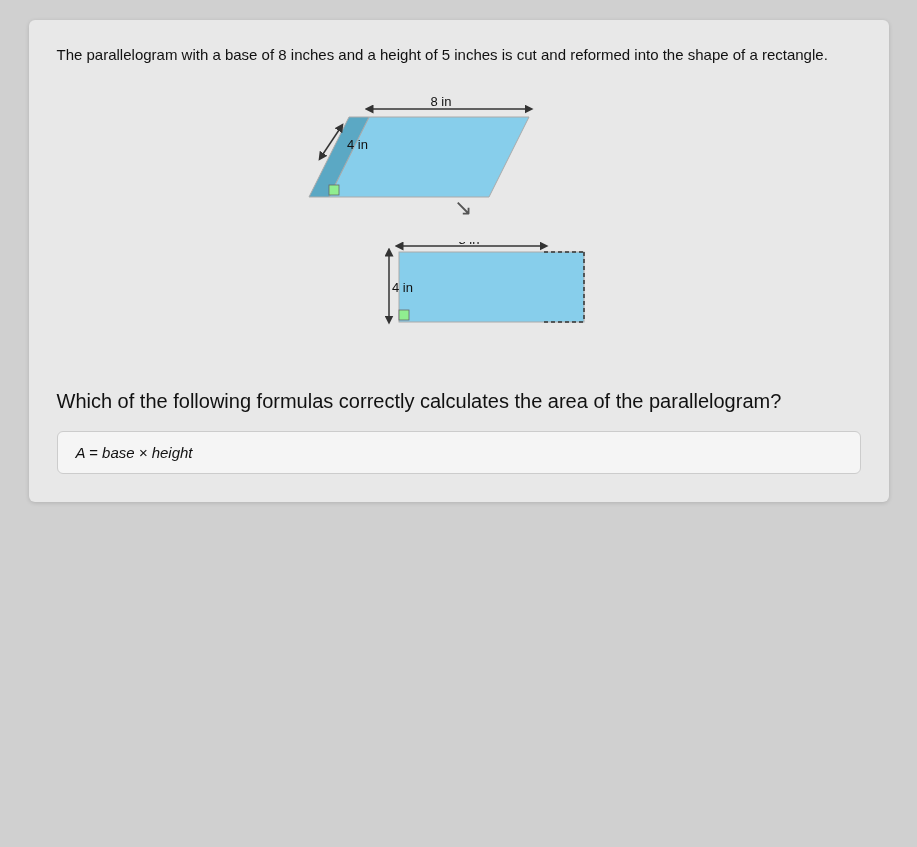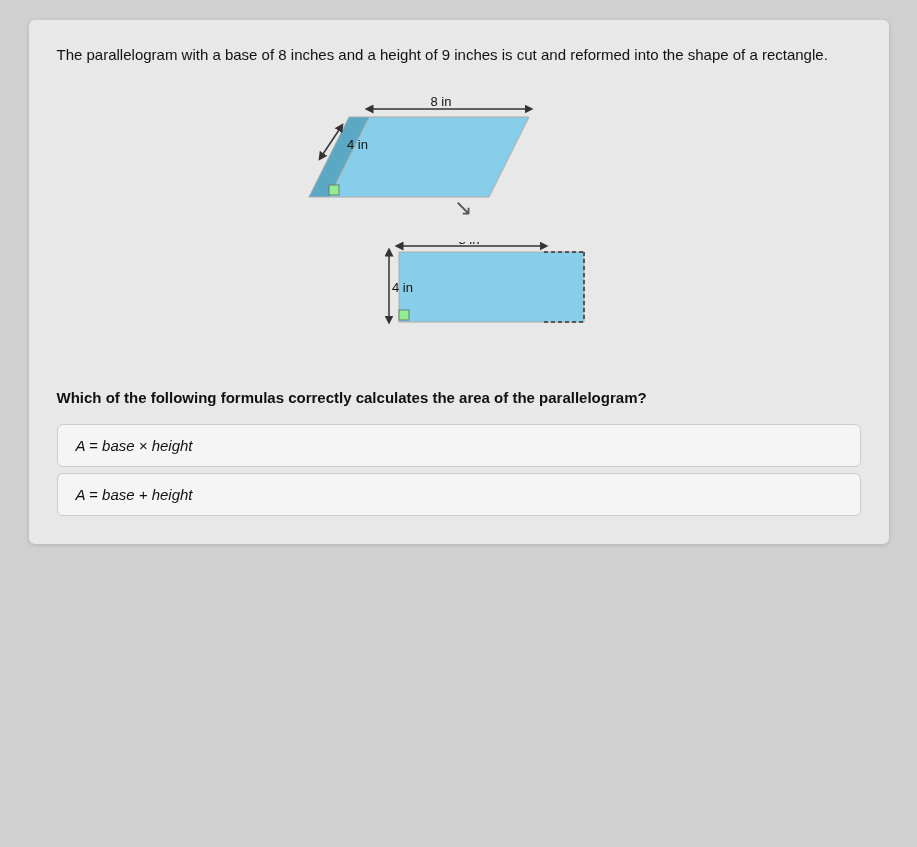--- a/index.html
+++ b/index.html
@@ -34,24 +34,23 @@
       align-items: center;
       margin-bottom: 20px;
       position: relative;
     }
     .diagram-wrapper {
       position: relative;
       width: 420px;
       height: 280px;
     }
     .question-text {
-      font-size: 15px;
+      font-size: 20px;
       margin-bottom: 16px;
       line-height: 1.4;
-      font-weight: bold;
     }
     .options-list {
       display: flex;
       flex-direction: column;
       gap: 6px;
       width: 100%;
     }
     .option-item {
       background: #f5f5f5;
       border: 1px solid #ccc;
@@ -63,21 +62,21 @@
     }
     .formula {
       font-style: italic;
       text-align: right;
     }
   </style>
 </head>
 <body>
 
 <div class="card">
-  <p class="problem-text">The parallelogram with a base of 8 inches and a height of 9 inches is cut and reformed into the shape of a rectangle.</p>
+  <p class="problem-text">The parallelogram with a base of 8 inches and a height of 5 inches is cut and reformed into the shape of a rectangle.</p>
 
   <div class="diagram-area">
     <div class="diagram-wrapper">
 
       <svg style="position:absolute; top:10px; left:30px;" width="280" height="130" viewBox="0 0 280 130">
 
         <polygon points="50,100 90,20 250,20 210,100" fill="#87CEEB" stroke="#aaa" stroke-width="1"></polygon>
 
         <polygon points="30,100 70,20 90,20 50,100" fill="#5BA8C4" stroke="#aaa" stroke-width="1"></polygon>
 
@@ -129,17 +128,14 @@
 
     </div>
   </div>
 
   <p class="question-text">Which of the following formulas correctly calculates the area of the parallelogram?</p>
 
   <div class="options-list">
     <div class="option-item">
       <span class="formula"><em>A</em> = base × height</span>
     </div>
-    <div class="option-item">
-      <span class="formula"><em>A</em> = base + height</span>
-    </div>
   </div>
 </div>
 
 </body></html>

